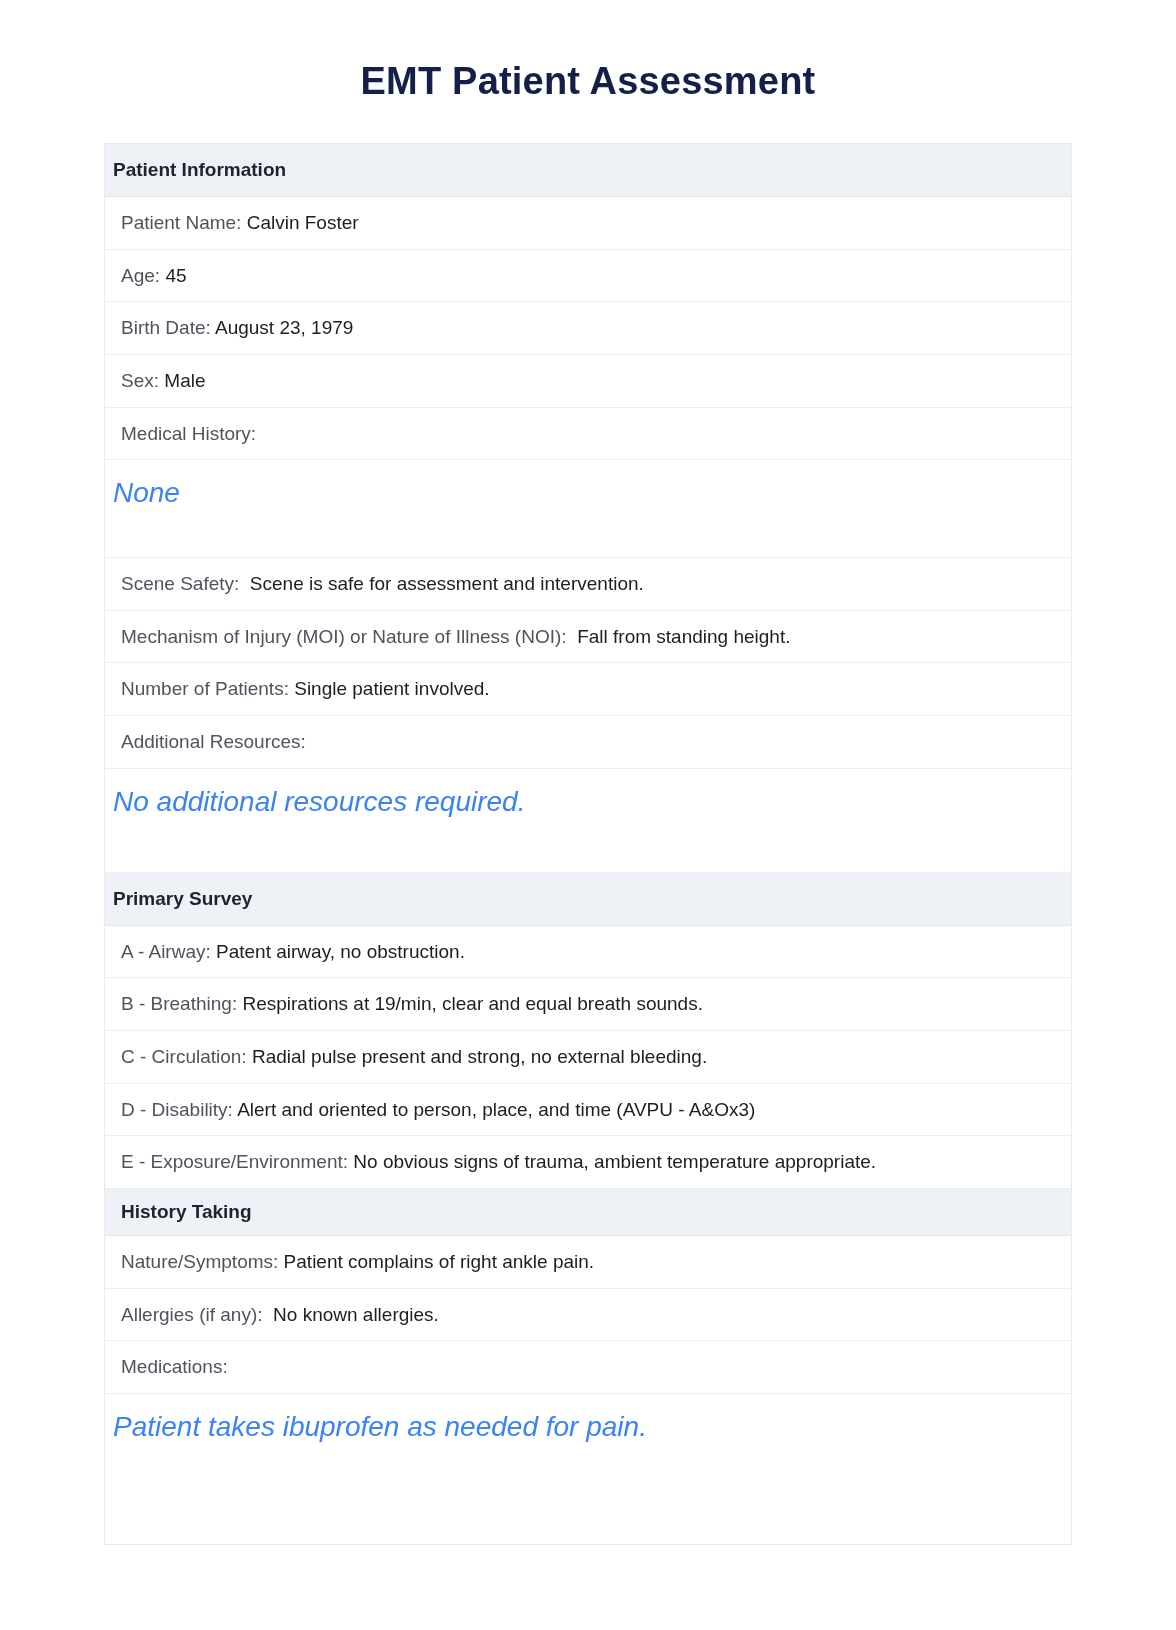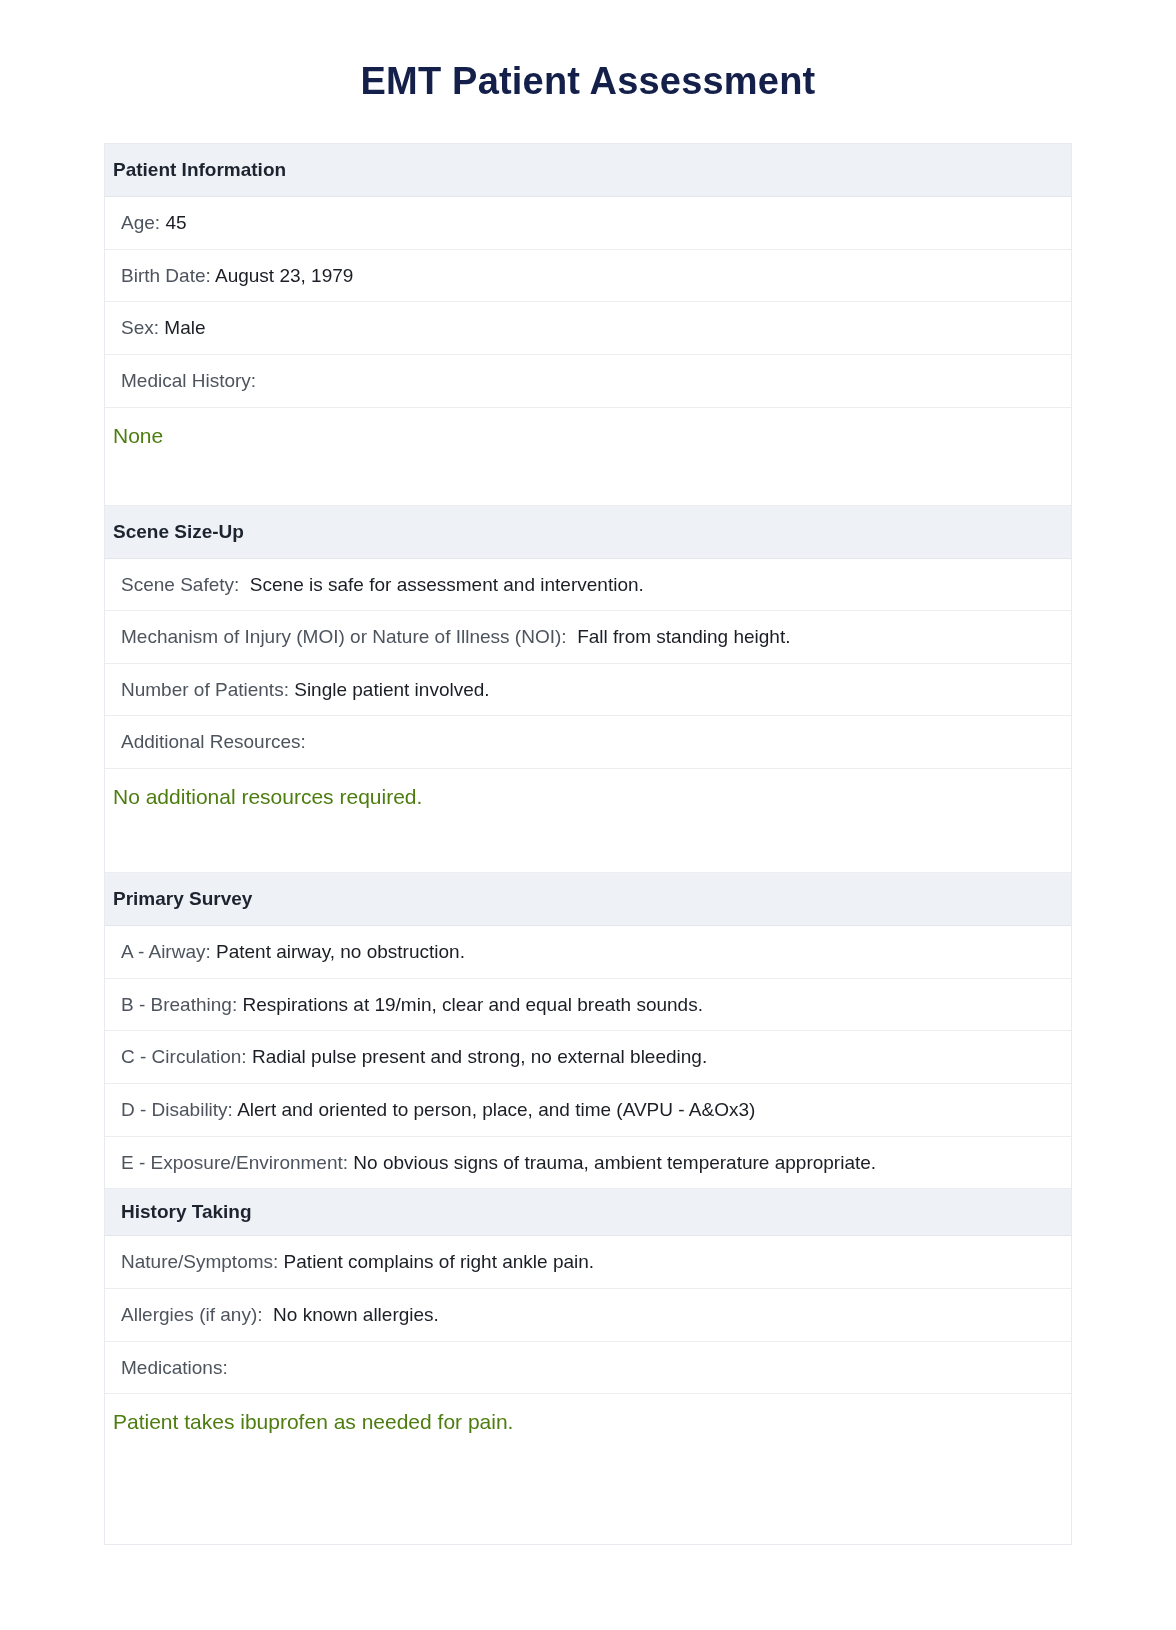--- a/index.html
+++ b/index.html
@@ -58,25 +58,26 @@
   }
   .field-label {
     color: #4e545e;
   }
   .field-value {
     color: #1b1e24;
   }
   .freetext-row {
     border-bottom: 1px solid #ededf0;
     padding: 14px 8px 14px 8px;
-    font-size: 21px;
+    font-size: 28px;
     line-height: 1.35;
-    color: #4d7c0f;
+    color: #3b82f6;
     height: 98px;
     box-sizing: border-box;
+    font-style: italic;
   }
   .freetext-row.tall {
     height: 104px;
   }
   .freetext-row.last {
     border-bottom: none;
     height: 150px;
   }
   .sp {
     white-space: pre;
@@ -86,40 +87,42 @@
 <body>
 
 <div class="page">
 
   <h1 class="doc-title">EMT Patient Assessment</h1>
 
   <div class="form-table">
 
     <div class="section-header">Patient Information</div>
 
+    <div class="field-row">
+      <span class="field-label">Patient Name:</span><span class="sp"> </span><span class="field-value">Calvin Foster</span>
+    </div>
 
     <div class="field-row">
       <span class="field-label">Age:</span><span class="sp"> </span><span class="field-value">45</span>
     </div>
 
     <div class="field-row">
       <span class="field-label">Birth Date:</span><span class="sp"> </span><span class="field-value">August 23, 1979</span>
     </div>
 
     <div class="field-row">
       <span class="field-label">Sex:</span><span class="sp"> </span><span class="field-value">Male</span>
     </div>
 
     <div class="field-row">
       <span class="field-label">Medical History:</span>
     </div>
 
     <div class="freetext-row">None</div>
 
-    <div class="section-header">Scene Size-Up</div>
 
     <div class="field-row">
       <span class="field-label">Scene Safety:</span><span class="sp">  </span><span class="field-value">Scene is safe for assessment and intervention.</span>
     </div>
 
     <div class="field-row">
       <span class="field-label">Mechanism of Injury (MOI) or Nature of Illness (NOI):</span><span class="sp">  </span><span class="field-value">Fall from standing height.</span>
     </div>
 
     <div class="field-row">

